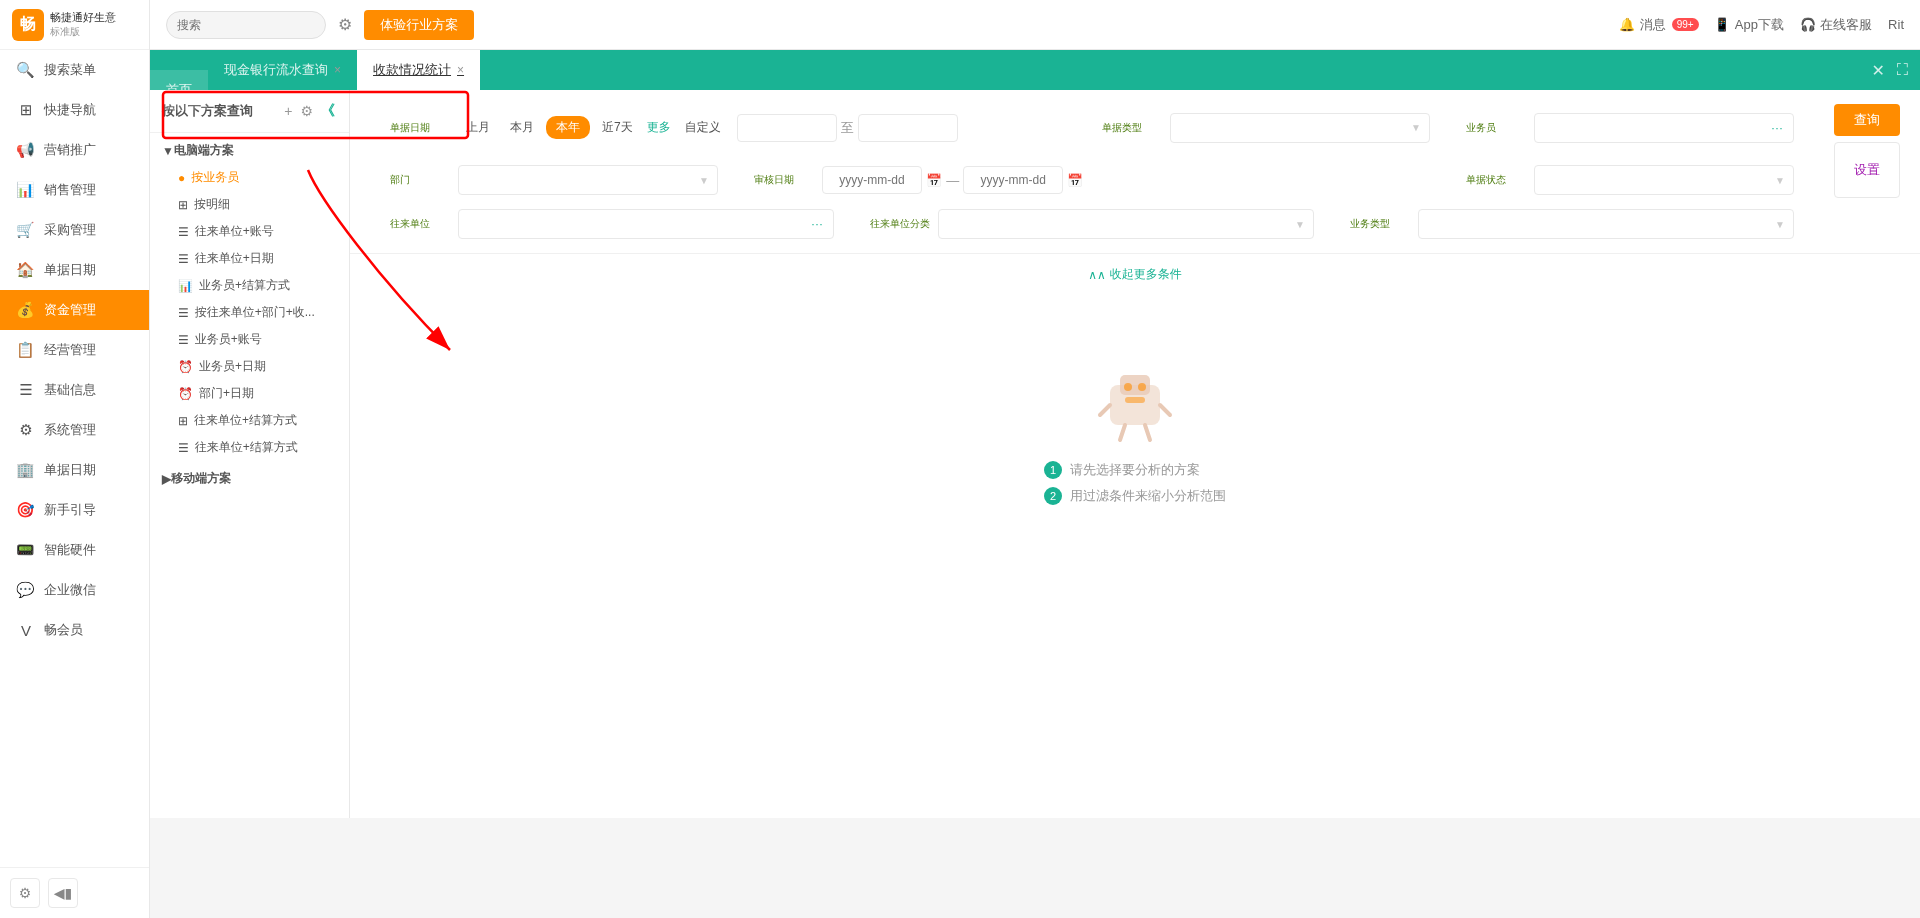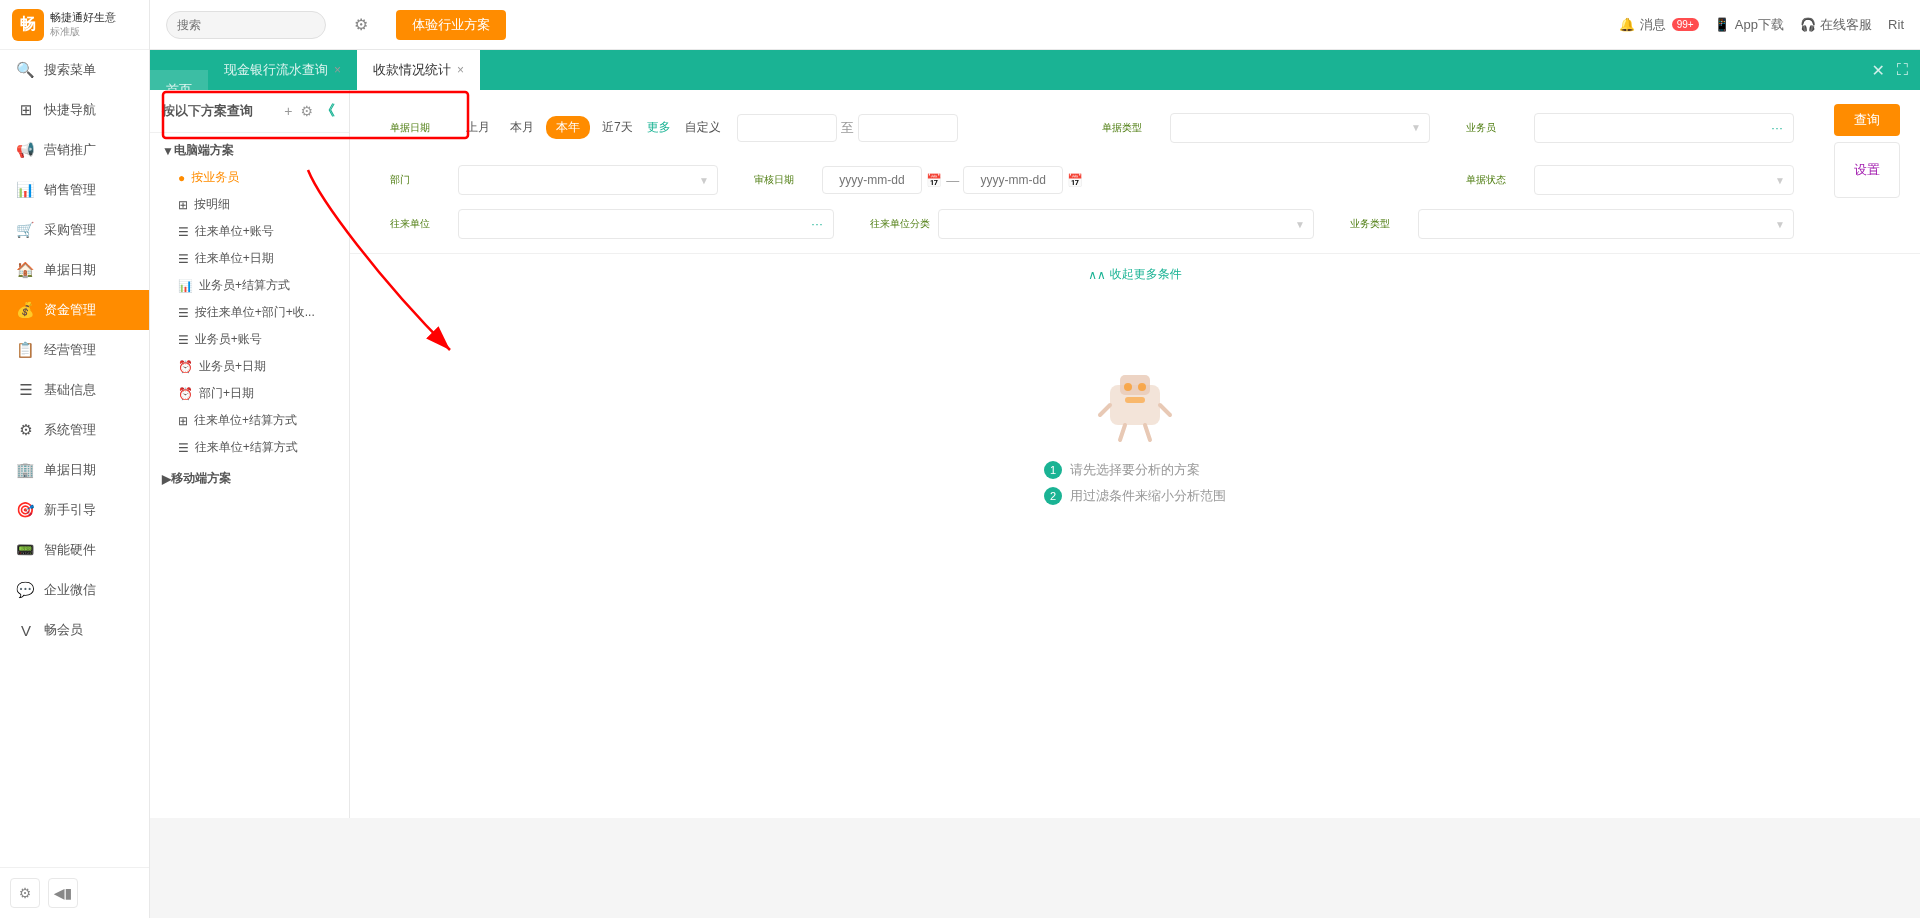--- a/index.html
+++ b/index.html
@@ -84,21 +84,21 @@
     }
 
     
     .topbar {
       height: 50px;
       background: #fff;
       border-bottom: 1px solid #e8e8e8;
       display: flex;
       align-items: center;
       padding: 0 16px;
-      gap: 28px;
+      gap: 12px;
     }
     .topbar-actions {
       margin-left: auto;
       display: flex;
       align-items: center;
       gap: 16px;
     }
     .topbar-btn {
       background: #ff8c00;
       color: #fff;
@@ -138,21 +138,21 @@
       height: 40px;
       display: flex;
       align-items: center;
       padding: 0 16px;
       font-size: 13px;
       cursor: pointer;
       color: rgba(255,255,255,0.85);
       position: relative;
     }
     .tab-item.home { background: rgba(255,255,255,0.15); margin-top: 40px; }
-    .tab-item.active { background: #fff; color: #333; }
+    .tab-item.active { background: #fff; color: #333; text-decoration: underline; }
     .tab-item .tab-close {
       margin-left: 6px;
       font-size: 12px;
       color: #999;
     }
     .tab-bar-actions {
       margin-left: auto;
       display: flex;
       align-items: center;
       gap: 4px;

